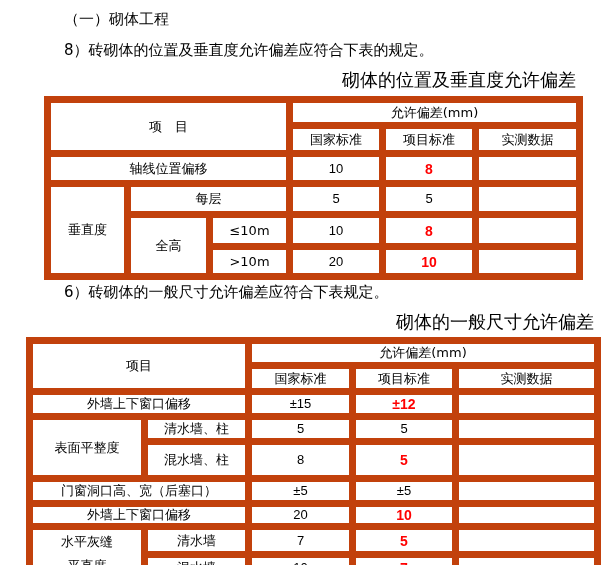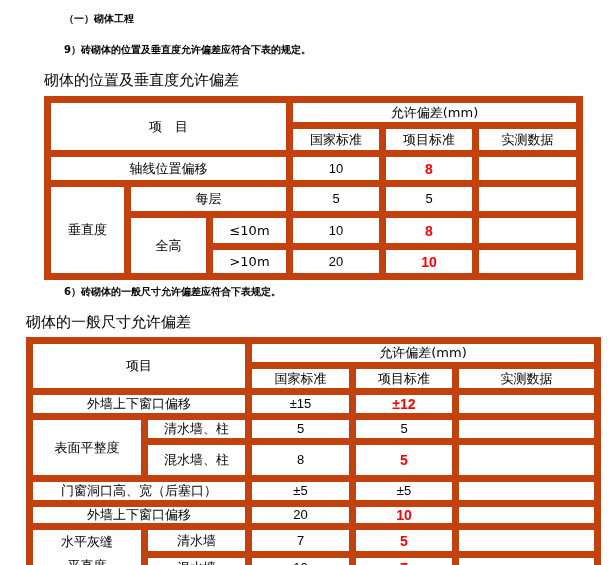--- a/index.html
+++ b/index.html
@@ -2,42 +2,42 @@
 <html><head>
 <meta charset="utf-8">
 <style>
   html, body { margin: 0; padding: 0; background: #ffffff; }
   body {
     width: 613px; height: 565px; position: relative; overflow: hidden;
     font-family: "DejaVu Sans", "Liberation Sans", sans-serif;
     color: #000000;
   }
   .line {
-    position: absolute; white-space: nowrap; font-size: 10px; line-height: 20px; font-weight: bold;
+    position: absolute; white-space: nowrap; font-size: 15px; line-height: 20px;
   }
   .caption {
-    position: absolute; white-space: nowrap; font-size: 15px; line-height: 20px;
-    text-align: left;
+    position: absolute; white-space: nowrap; font-size: 18px; line-height: 20px;
+    text-align: right;
   }
   table.grid {
     position: absolute; border-collapse: collapse; table-layout: fixed;
     font-size: 13px;
   }
   table.grid td {
     border: 7px solid #c2410c; text-align: center; vertical-align: middle;
     padding: 0; line-height: 16px; overflow: hidden; white-space: nowrap;
   }
   .red { color: #ff0000; font-weight: bold; font-family: "Liberation Sans", sans-serif; font-size: 14px; }
   .num { font-family: "Liberation Sans", sans-serif; }
 </style>
 </head>
 <body>
 
 <div class="line" style="left:64px; top:9px;">（一）砌体工程</div>
-<div class="line" style="left:64px; top:40px;">9）砖砌体的位置及垂直度允许偏差应符合下表的规定。</div>
+<div class="line" style="left:64px; top:40px;">8）砖砌体的位置及垂直度允许偏差应符合下表的规定。</div>
 <div class="caption" style="left:44px; width:532px; top:70px;">砌体的位置及垂直度允许偏差</div>
 
 <table class="grid" style="left:44px; top:96px; width:532px;">
   <colgroup>
     <col style="width:80px">
       <col style="width:82px">
       <col style="width:80px">
     <col style="width:93px">
       <col style="width:93px">
       <col style="width:104px">

